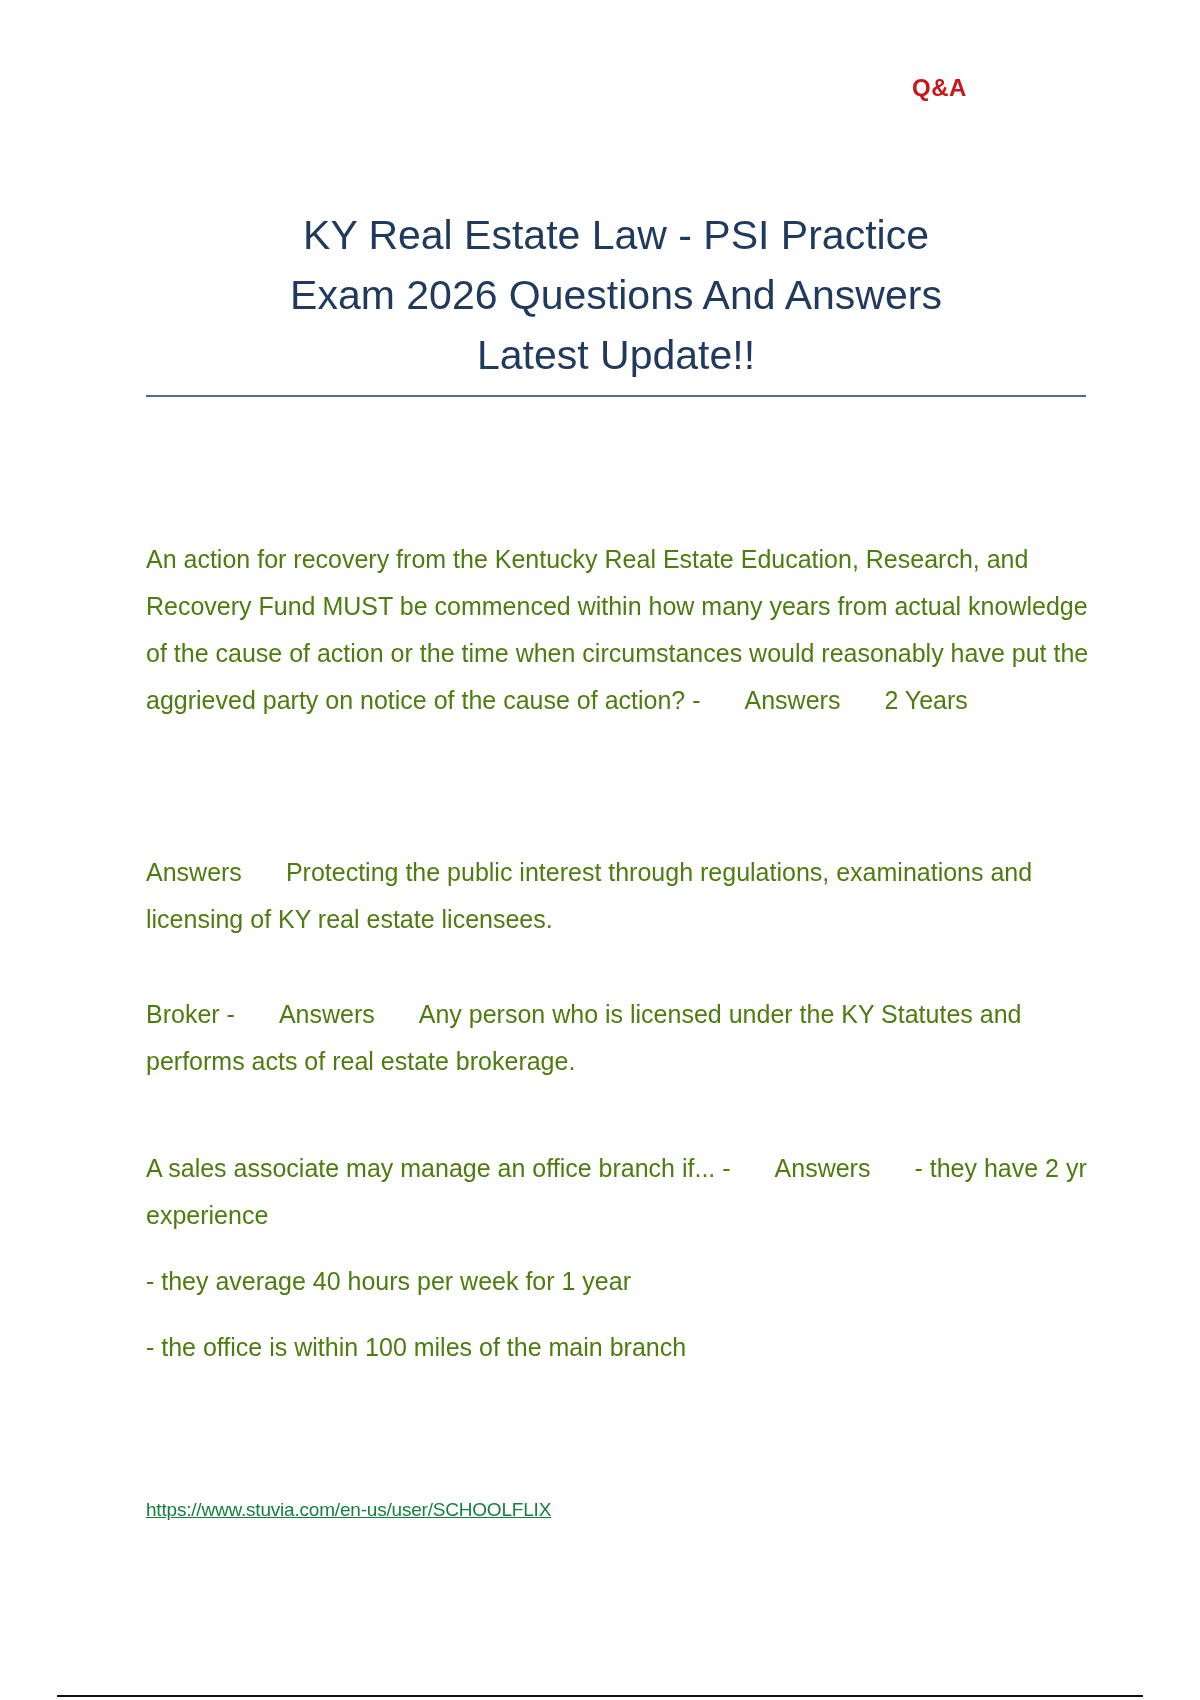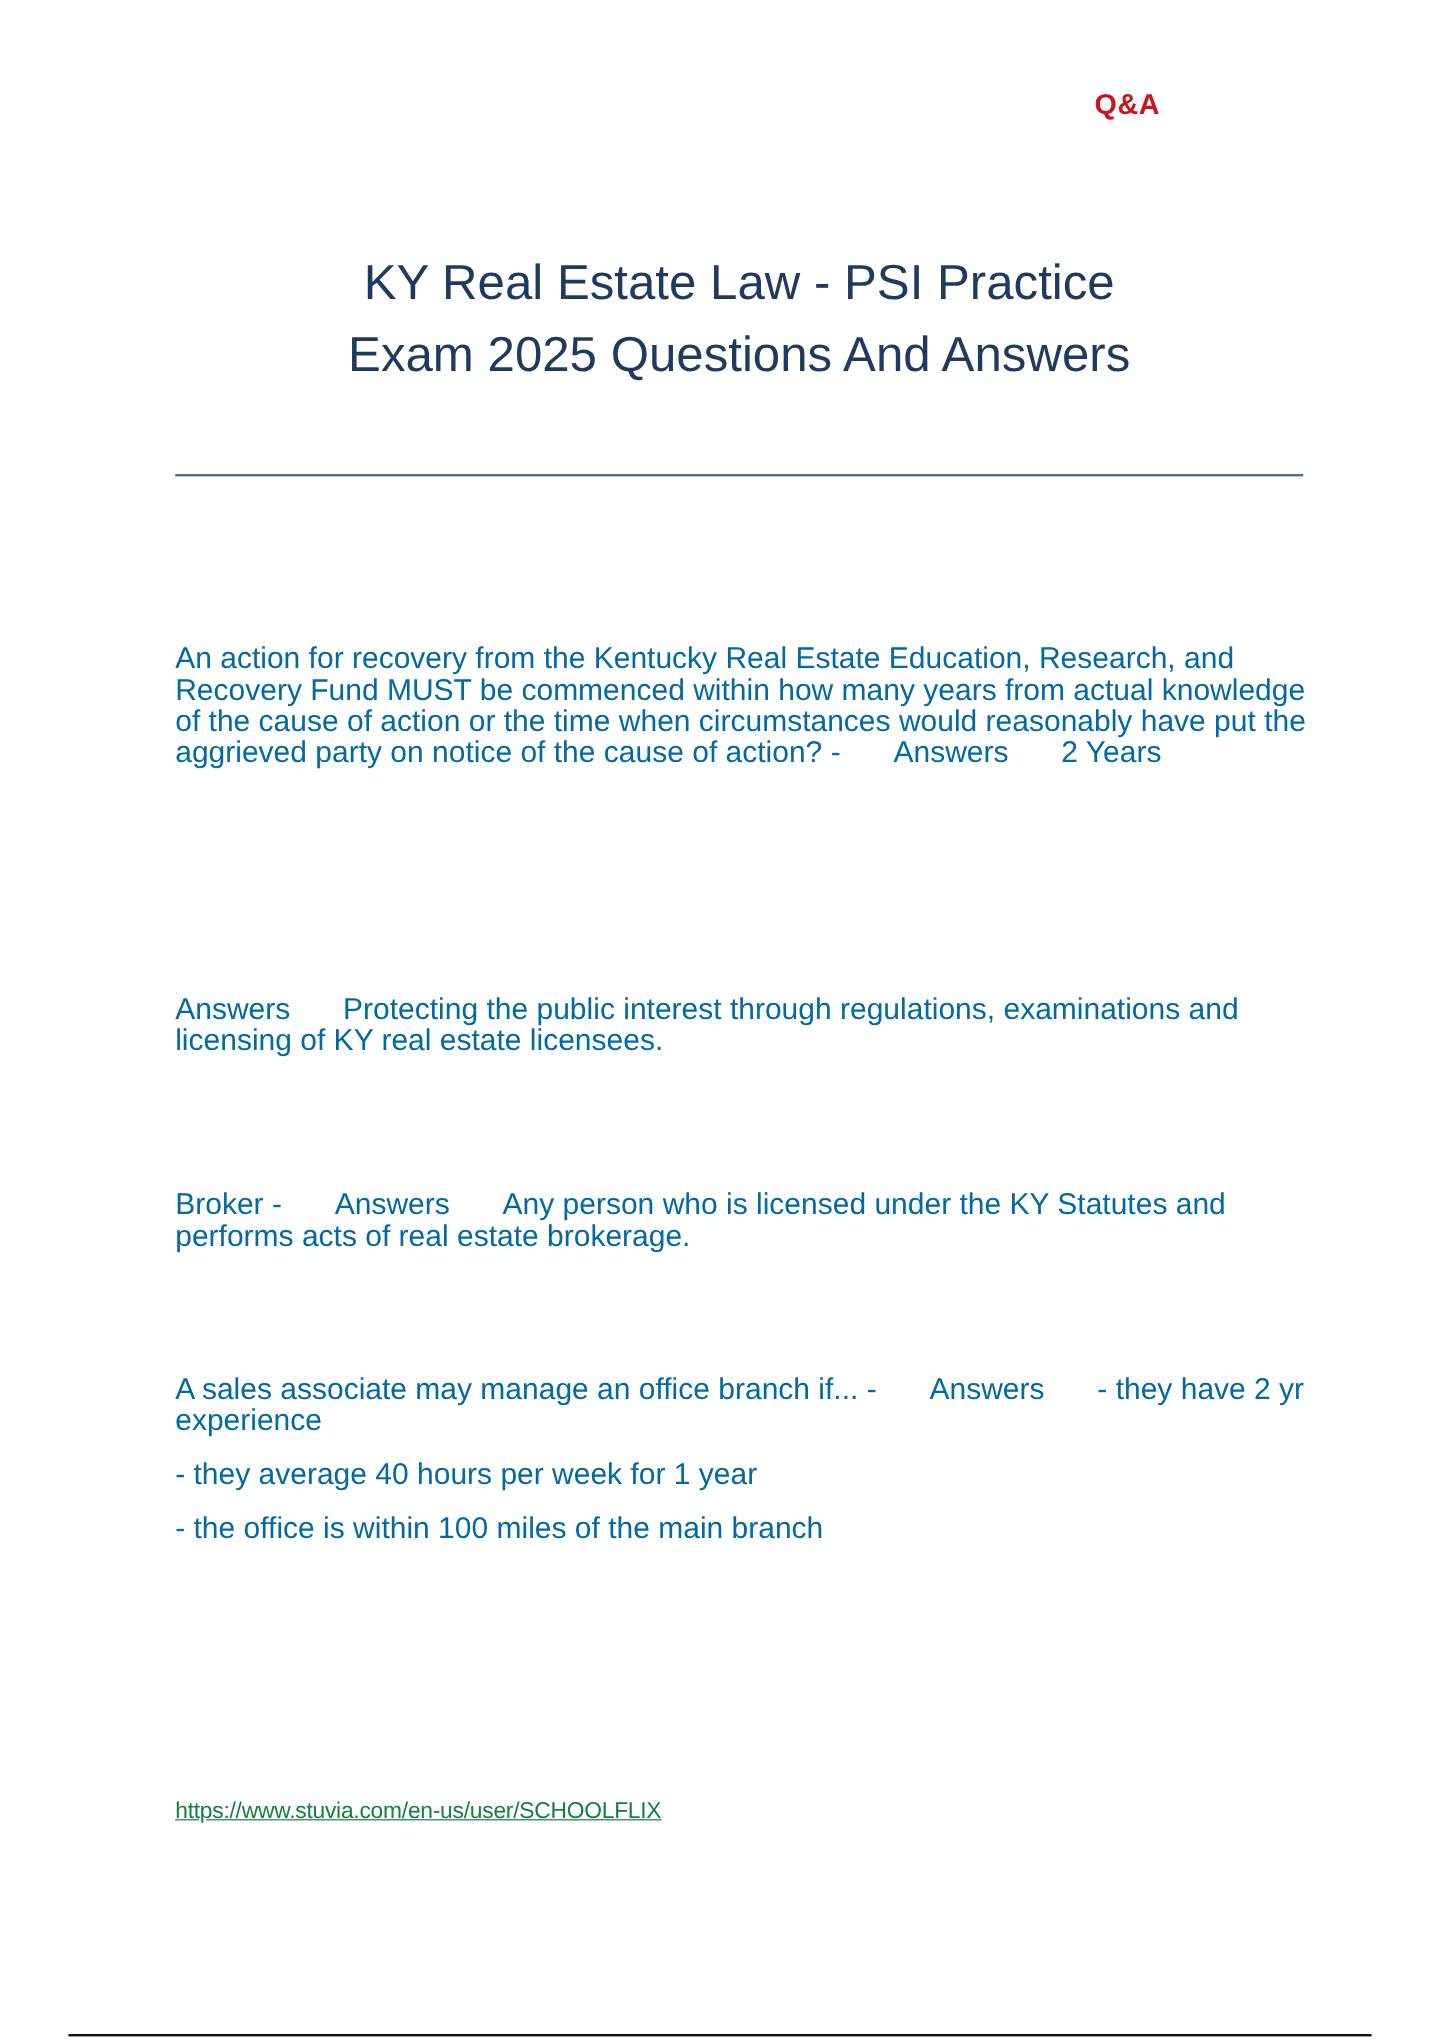--- a/index.html
+++ b/index.html
@@ -46,22 +46,22 @@
       top: 395px;
       width: 940px;
       height: 2px;
       background: #4f6f93;
     }
     .qa-block {
       position: absolute;
       left: 146px;
       width: 950px;
       font-size: 25px;
-      line-height: 26px;
-      color: #0369a1;
+      line-height: 47px;
+      color: #4d7c0f;
     }
     .qa-block p {
       margin: 0;
     }
     .gap {
       display: inline-block;
       width: 44px;
     }
     .bullet-line {
       margin-top: 19px !important;
@@ -86,21 +86,22 @@
     }
   </style>
 </head>
 <body>
 
 <div class="header-tag">Q&amp;A</div>
 
 <div class="title-block">
   <h1 class="title">
     <span>KY Real Estate Law - PSI Practice</span><br>
-    <span>Exam 2025 Questions And Answers</span><br>
+    <span>Exam 2026 Questions And Answers</span><br>
+    <span>Latest Update!!</span>
   </h1>
 </div>
 <div class="title-rule"></div>
 
 <div class="qa-block" style="top:536px;">
   <p>
     <span>An action for recovery from the Kentucky Real Estate Education, Research, and Recovery Fund MUST be commenced within how many years from actual knowledge of the cause of action or the time when circumstances would reasonably have put the aggrieved party on notice of the cause of action? -</span><span class="gap"></span><span>Answers</span><span class="gap"></span><span>2 Years</span>
   </p>
 </div>
 

